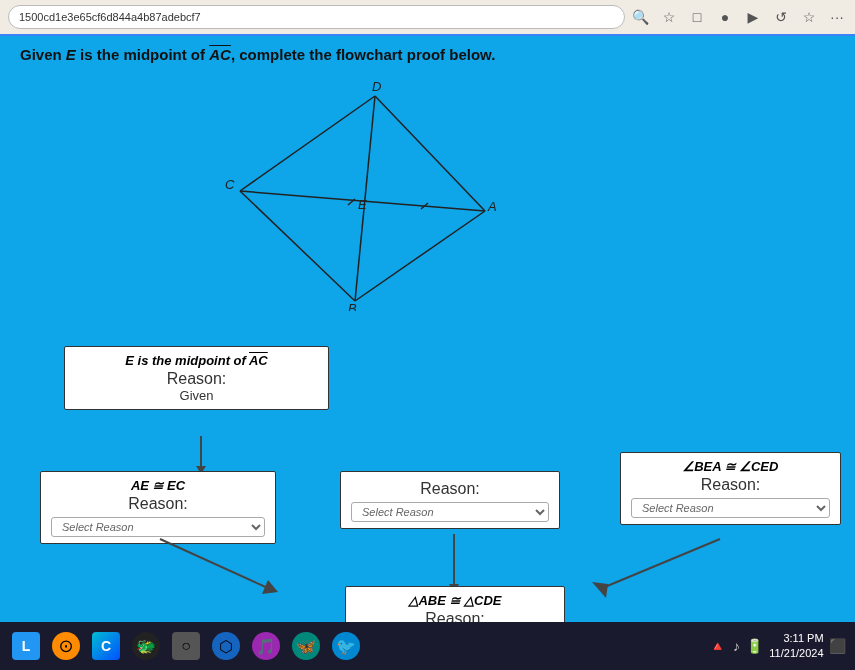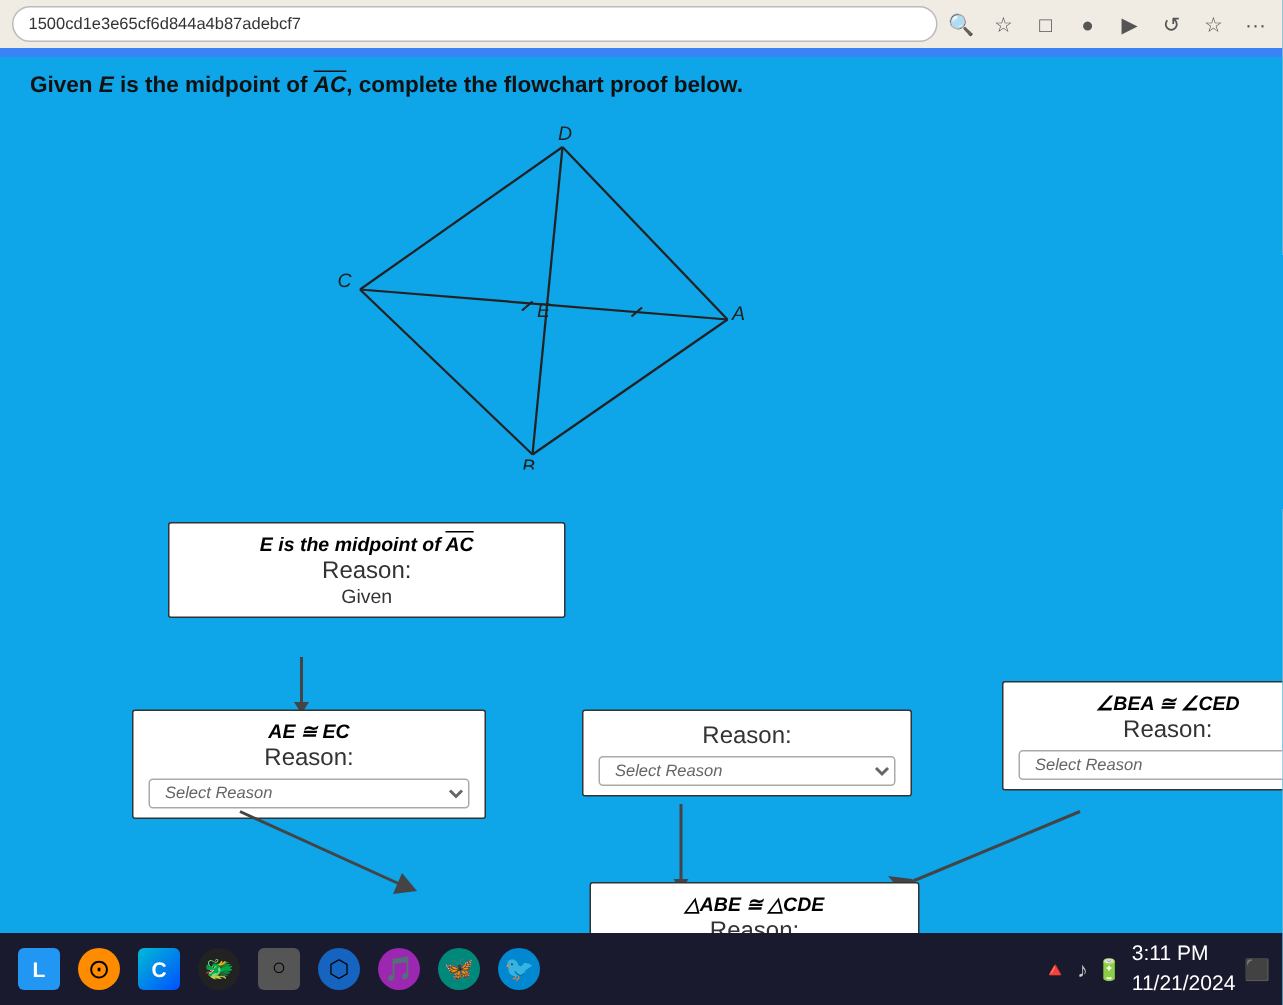--- a/index.html
+++ b/index.html
@@ -14,21 +14,21 @@
 
     
     .browser-bar {
       width: 100%;
       height: 36px;
       background: #f0ece4;
       display: flex;
       align-items: center;
       padding: 16px 8px;
       gap: 6px;
-      border-bottom: 6px solid #3b82f6;
+      border-bottom: 2px solid #3b82f6;
       position: relative;
     }
 
     .url-bar {
       flex: 1;
       height: 24px;
       background: white;
       border: 1px solid #bbb;
       border-radius: 12px;
       font-size: 11px;
@@ -92,21 +92,20 @@
     }
 
     
     .flow-box {
       background: white;
       border: 1.5px solid #333;
       border-radius: 2px;
       padding: 6px 10px;
       text-align: center;
       position: absolute;
-      margin-left: 48px;
     }
 
     .flow-box .statement {
       font-size: 13px;
       font-weight: bold;
       font-style: italic;
     }
 
     .flow-box .reason-label {
       font-size: 16px;
@@ -174,23 +173,23 @@
       color: white;
       font-size: 11px;
     }
 
     .tray-icon {
       color: #ccc;
       font-size: 14px;
     }
 
     .time-display {
-      text-align: left;
+      text-align: right;
       color: white;
-      font-size: 14px;
+      font-size: 11px;
       line-height: 1.4;
     }
 
     
     svg text {
       font-family: Arial, sans-serif;
     }
   </style>
 </head>
 <body>

